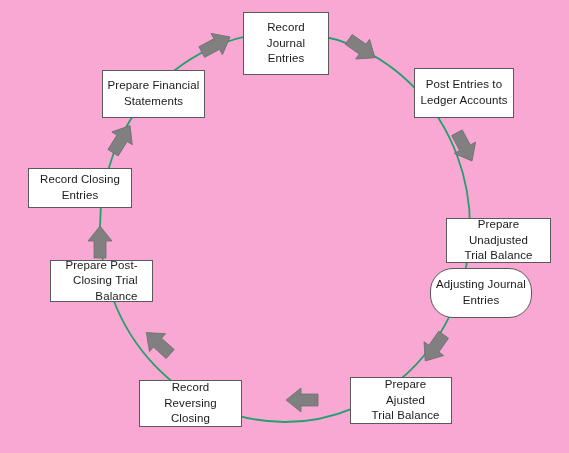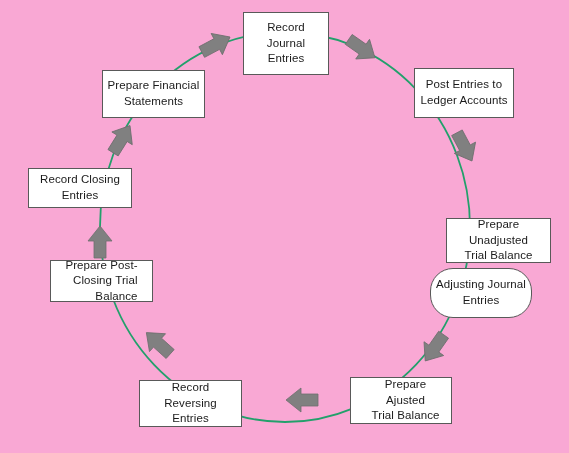--- a/index.html
+++ b/index.html
@@ -83,21 +83,21 @@
       <div class="node-box" style="left: 430px; top: 268px; width: 102px; height: 50px; border-radius: 23px;">
         <span class="node-label">Adjusting Journal
 Entries</span>
       </div>
       <div class="node-box" style="left: 350px; top: 377px; width: 102px; height: 47px; padding-left: 13px;">
         <span class="node-label">Prepare Ajusted
 Trial Balance</span>
       </div>
       <div class="node-box" style="left: 139px; top: 380px; width: 103px; height: 47px;">
         <span class="node-label">Record Reversing
-Entries</span>
+Closing</span>
       </div>
       <div class="node-box" style="left: 50px; top: 260px; width: 103px; height: 42px; text-align: right;">
         <span class="node-label">Prepare Post-
 Closing Trial
 Balance</span>
       </div>
       <div class="node-box" style="left: 28px; top: 168px; width: 104px; height: 40px;">
         <span class="node-label">Record Closing
 Entries</span>
       </div>

